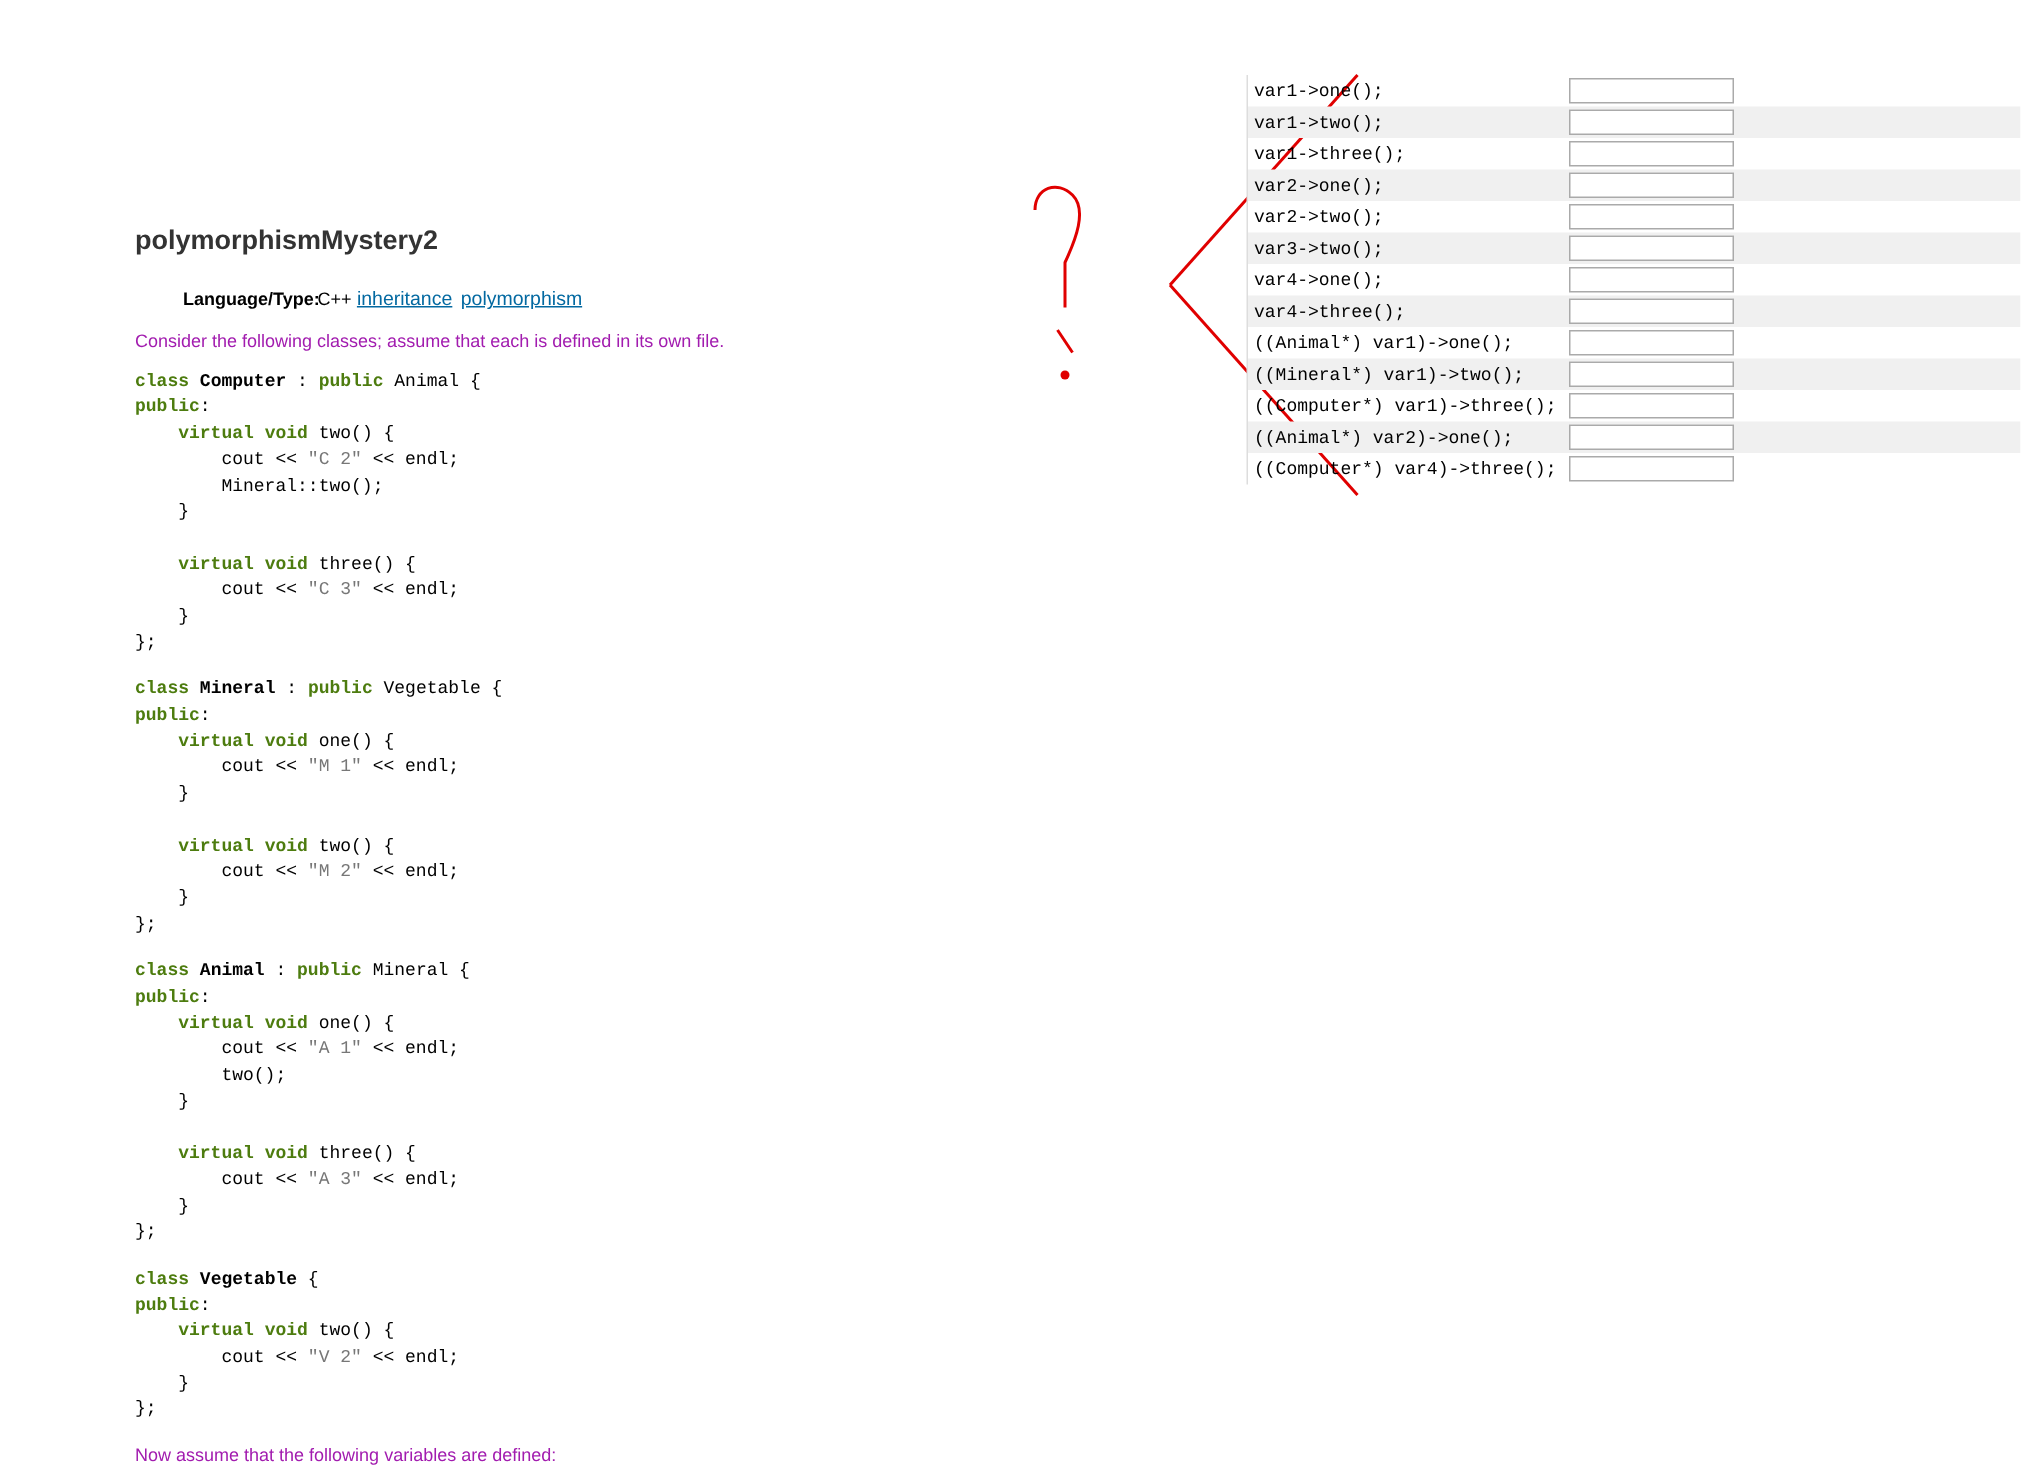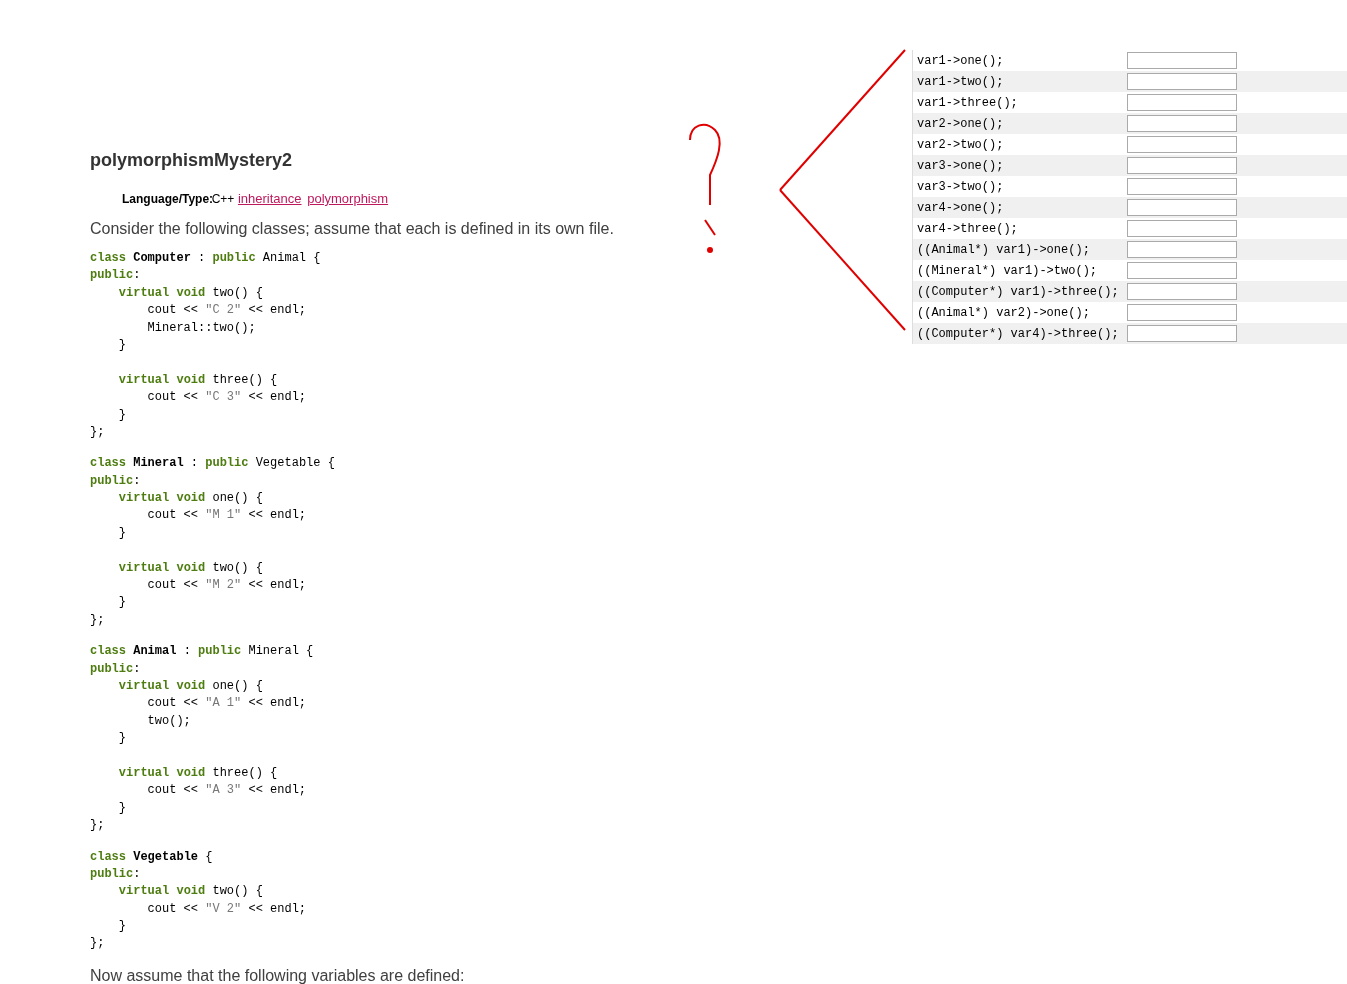--- a/index.html
+++ b/index.html
@@ -31,46 +31,46 @@
       font-weight: bold;
       font-size: 12px;
       display: inline-block;
       width: 110px;
       padding-left: 24px;
     }
     .meta-value {
       font-size: 12px;
     }
     .meta-link {
-      color: #be185d;
+      color: #0369a1;
       text-decoration: underline;
       cursor: pointer;
       margin-right: 2px;
     }
     .description {
-      font-size: 16px;
+      font-size: 12px;
       margin-bottom: 12px;
-      color: #404040;
+      color: #a21caf;
     }
     .code-block {
       font-family: "Courier New", monospace;
       font-size: 12px;
       line-height: 1.45;
       white-space: pre;
       margin-bottom: 14px;
       color: #000;
     }
     .kw { color: #4d7c0f; font-weight: bold; }
     .cls { font-weight: bold; }
     .str { color: #777; }
     .answer-panel {
       position: absolute;
       right: 0;
       top: 50px;
-      width: 435px;
+      width: 516px;
       border-left: 1px solid #ddd;
       padding-left: 0;
     }
     .answer-table {
       width: 100%;
       border-collapse: collapse;
       font-family: "Courier New", monospace;
       font-size: 12px;
     }
     .answer-table tr:nth-child(even) {
@@ -196,24 +196,20 @@
         </tr>
         <tr>
           <td>var2-&gt;one();</td>
           <td><input type="text" class="answer-input" style=""></td>
         </tr>
         <tr>
           <td>var2-&gt;two();</td>
           <td><input type="text" class="answer-input" style=""></td>
         </tr>
         <tr>
-          <td>var3-&gt;one();</td>
-          <td><input type="text" class="answer-input" style=""></td>
-        </tr>
-        <tr>
           <td>var3-&gt;two();</td>
           <td><input type="text" class="answer-input" style=""></td>
         </tr>
         <tr>
           <td>var4-&gt;one();</td>
           <td><input type="text" class="answer-input" style=""></td>
         </tr>
         <tr>
           <td>var4-&gt;three();</td>
           <td><input type="text" class="answer-input" style=""></td>

